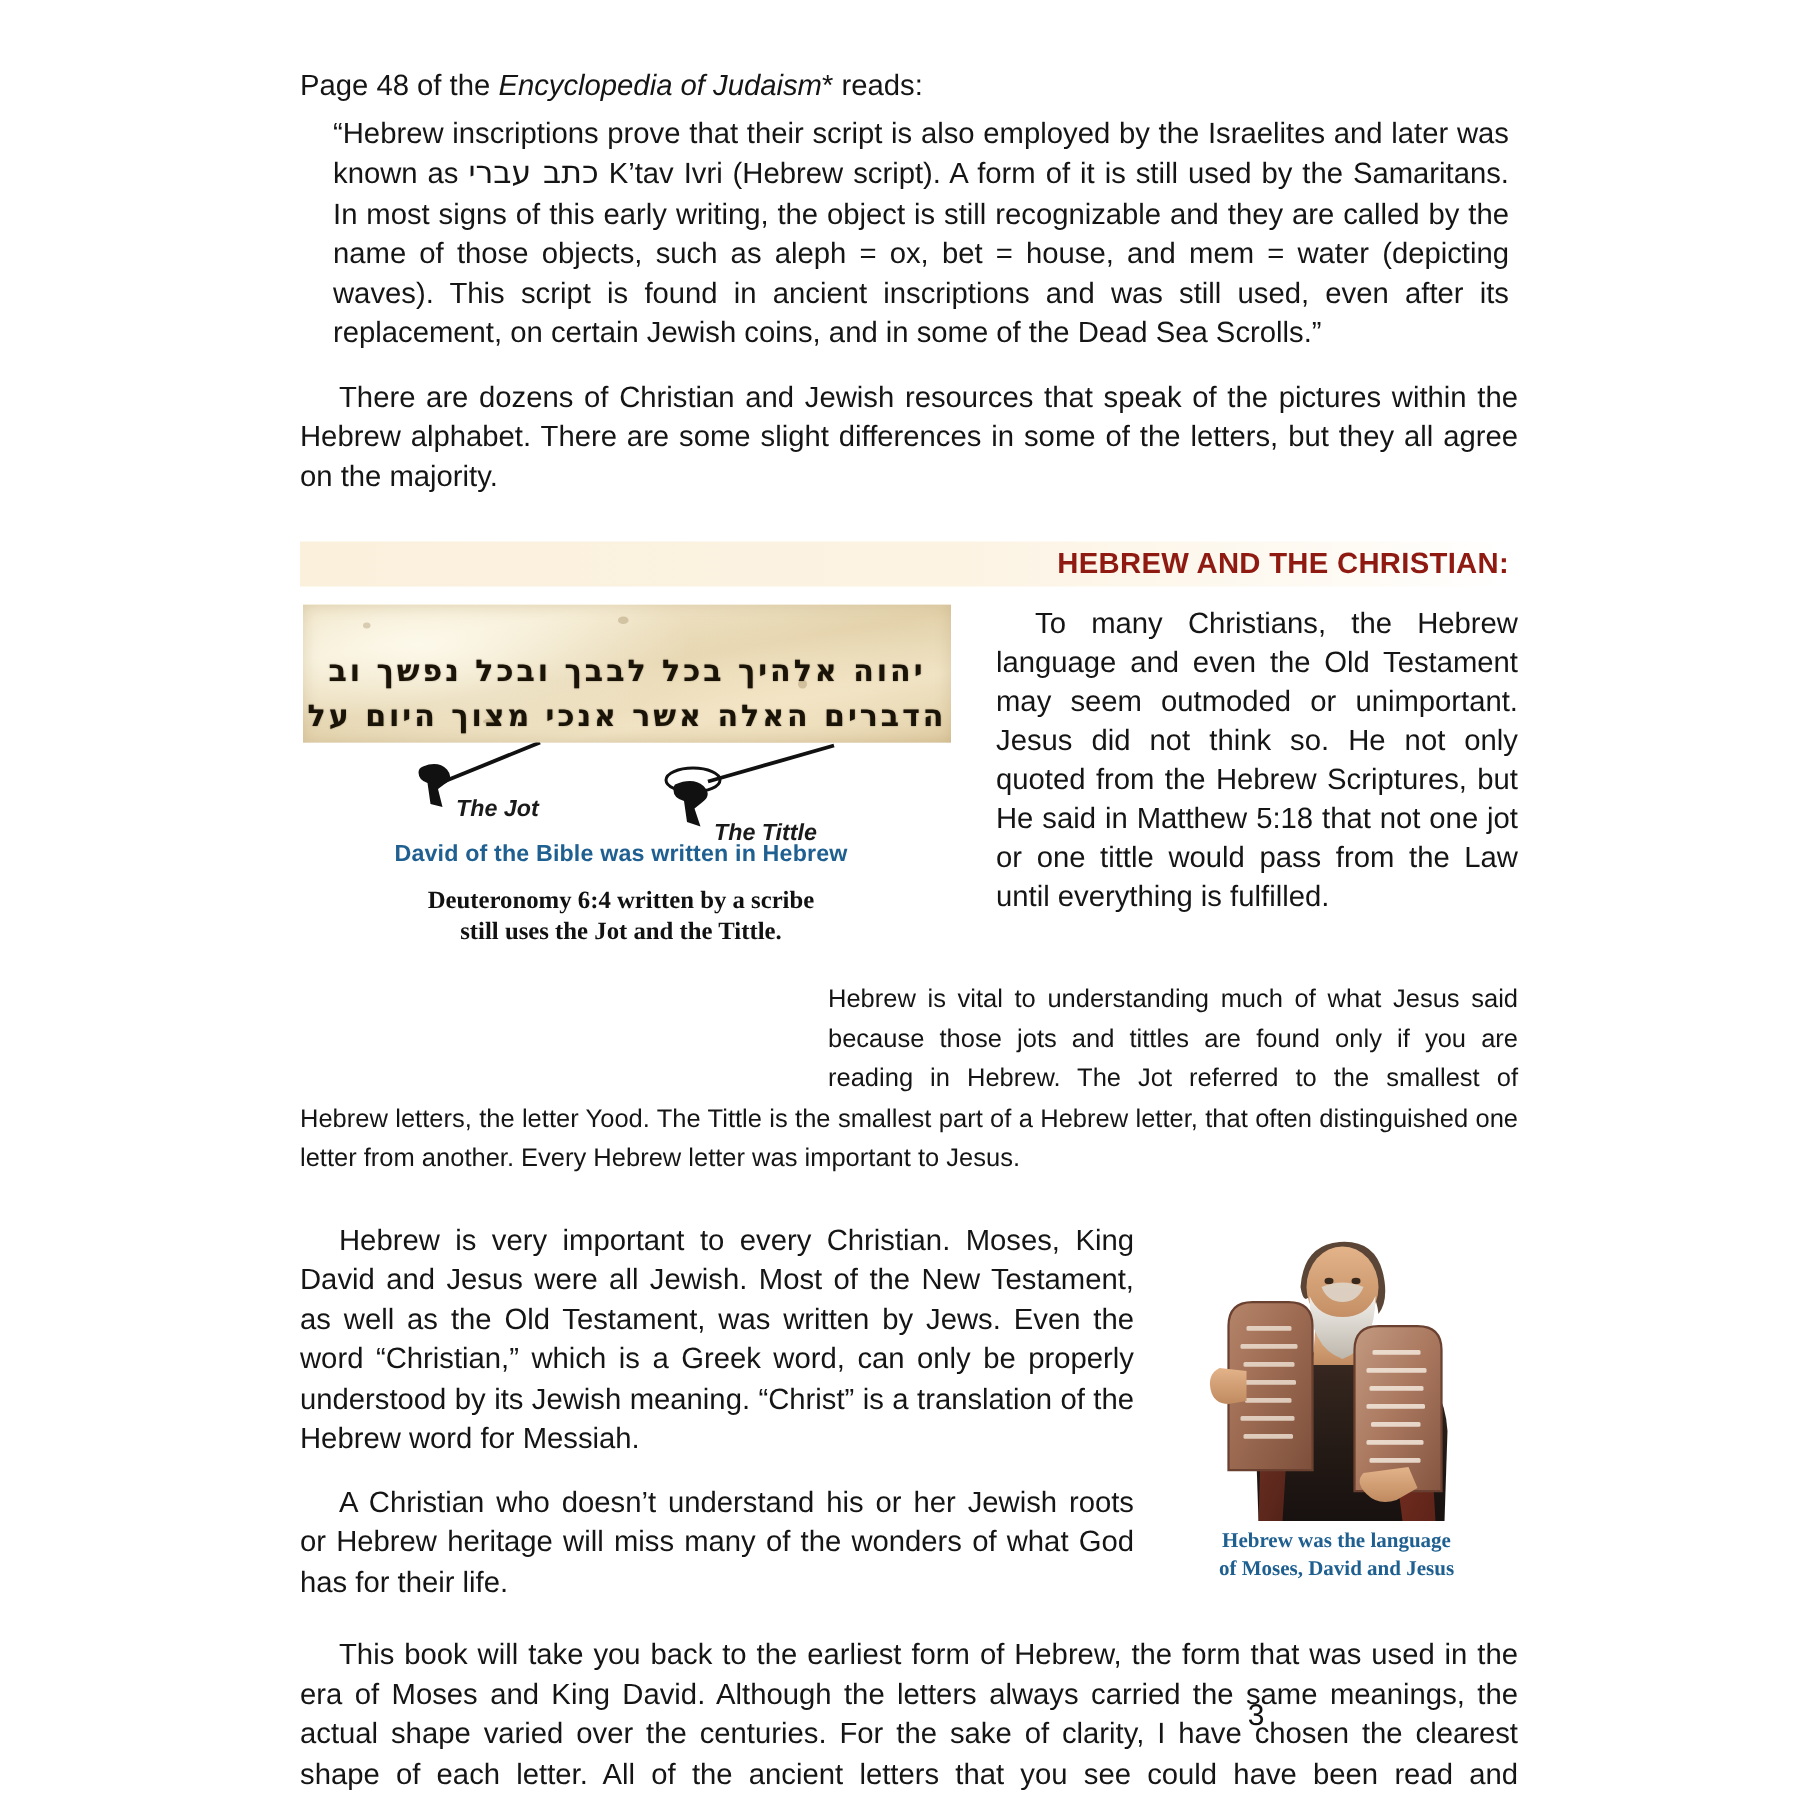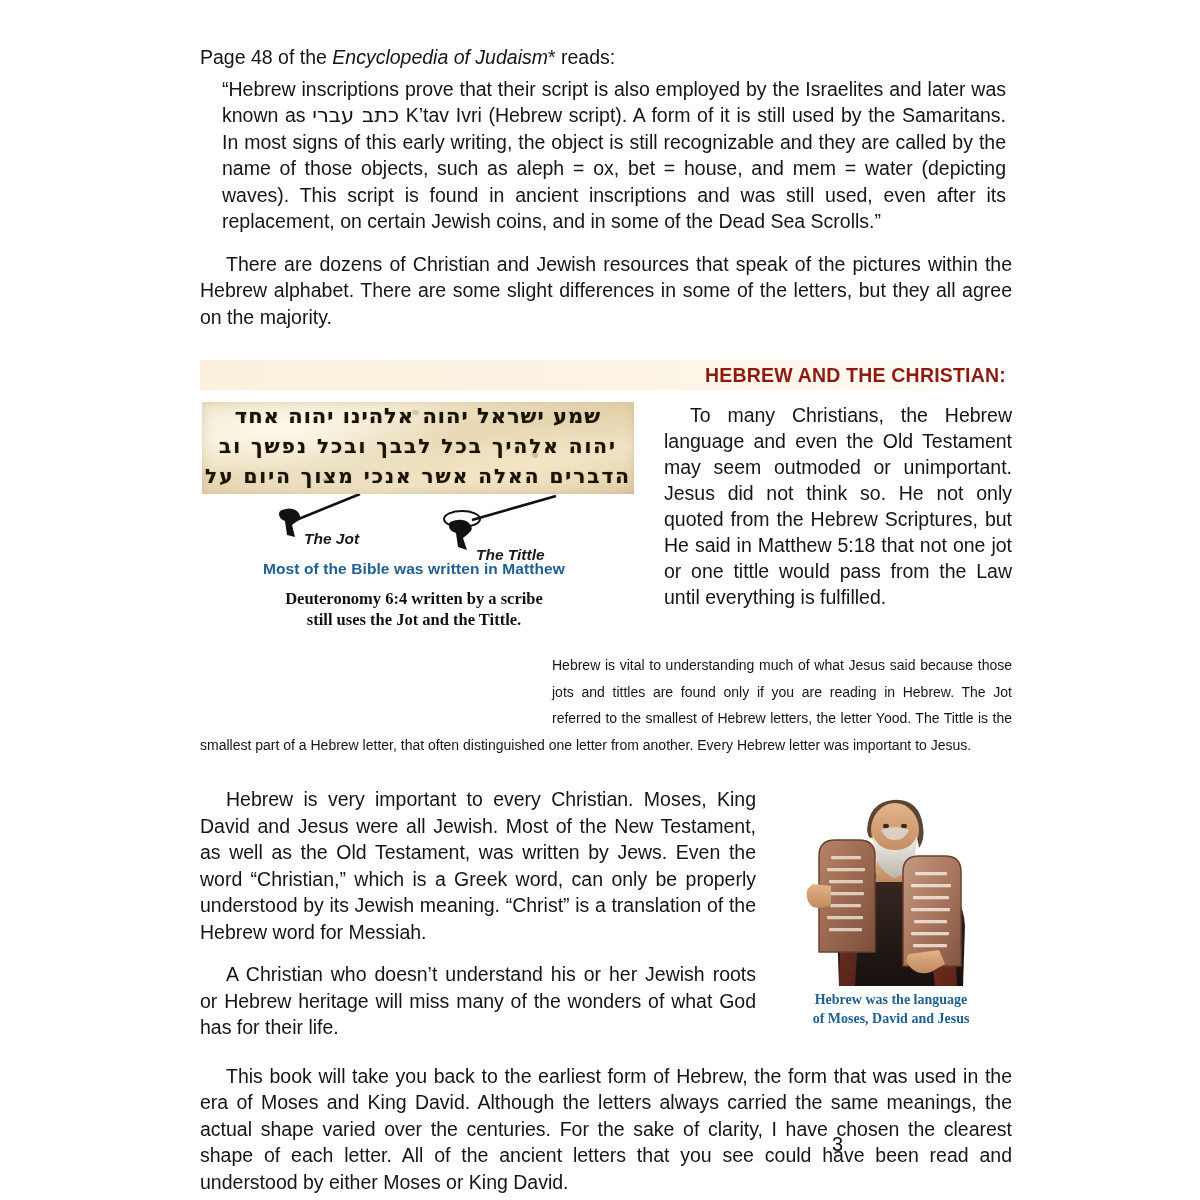--- a/index.html
+++ b/index.html
@@ -176,21 +176,21 @@
   }
 
   
   .flow-wrap { position: relative; }
   .flow-float {
     float: left;
     width: 352px;
     height: 54px;
   }
   .flow-para {
-    font-size: 14px;
+    font-size: 17px;
     line-height: 26.5px;
     text-align: justify;
     margin: 0;
     color: #151515;
   }
 
   
   .moses-section {
     position: relative;
     margin-top: 28px;
@@ -254,21 +254,20 @@
 
     <div class="cols">
 
       <div class="col-left">
 
         <div class="manuscript">
           <div class="ms-speck" style="left:40px;  top:12px; width:5px; height:4px;"></div>
           <div class="ms-speck" style="left:210px; top:8px;  width:7px; height:5px;"></div>
           <div class="ms-speck" style="left:330px; top:50px; width:6px; height:6px;"></div>
           <div class="ms-speck" style="left:120px; top:76px; width:9px; height:4px;"></div>
-          <div class="ms-line l1">שמע ישראל יהוה אלהינו יהוה אחד</div>
           <div class="ms-line l3">הדברים האלה אשר אנכי מצוך היום על</div>
           <div class="ms-line l2">יהוה אלהיך בכל לבבך ובכל נפשך וב</div>
         </div>
 
         <div class="annot-area">
           <svg class="annot-svg" width="440" height="62" viewBox="0 0 440 62">
 
             <path d="M160 0 L96 26" stroke="#111" stroke-width="2.6" fill="none"></path>
 
             <path d="M82 16 q10 -4 16 2 q5 6 -2 10 l-4 3 l3 12 l-8 -2 l-2 -14 q-6 -2 -6 -7 q0 -3 3 -4 z" fill="#111"></path>
@@ -276,21 +275,21 @@
             <path d="M356 2 L272 26" stroke="#111" stroke-width="2.6" fill="none"></path>
 
             <ellipse cx="262" cy="25" rx="18" ry="8" fill="none" stroke="#111" stroke-width="2"></ellipse>
 
             <path d="M250 28 q12 -5 19 1 q6 6 -1 11 l-5 4 l4 12 l-9 -3 l-2 -14 q-7 -2 -7 -7 q0 -3 1 -4 z" fill="#111"></path>
           </svg>
           <span class="annot-label jot">The Jot</span>
           <span class="annot-label tittle">The Tittle</span>
         </div>
 
-        <div class="cap-blue">Most of the Bible was written in Matthew</div>
+        <div class="cap-blue">David of the Bible was written in Hebrew</div>
 
         <div class="cap-bold">
           <div>Deuteronomy 6:4 written by a scribe</div>
           <div>still uses the Jot and the Tittle.</div>
         </div>
       </div>
 
       <div class="col-right">
         <p class="para indent">To many Christians, the Hebrew language and even the Old Testament may seem outmoded or unimportant.   Jesus did not think so. He not only quoted from the Hebrew Scriptures, but He said in Matthew 5:18 that not one jot or one tittle would pass from the Law until everything is fulfilled.</p>
       </div>

